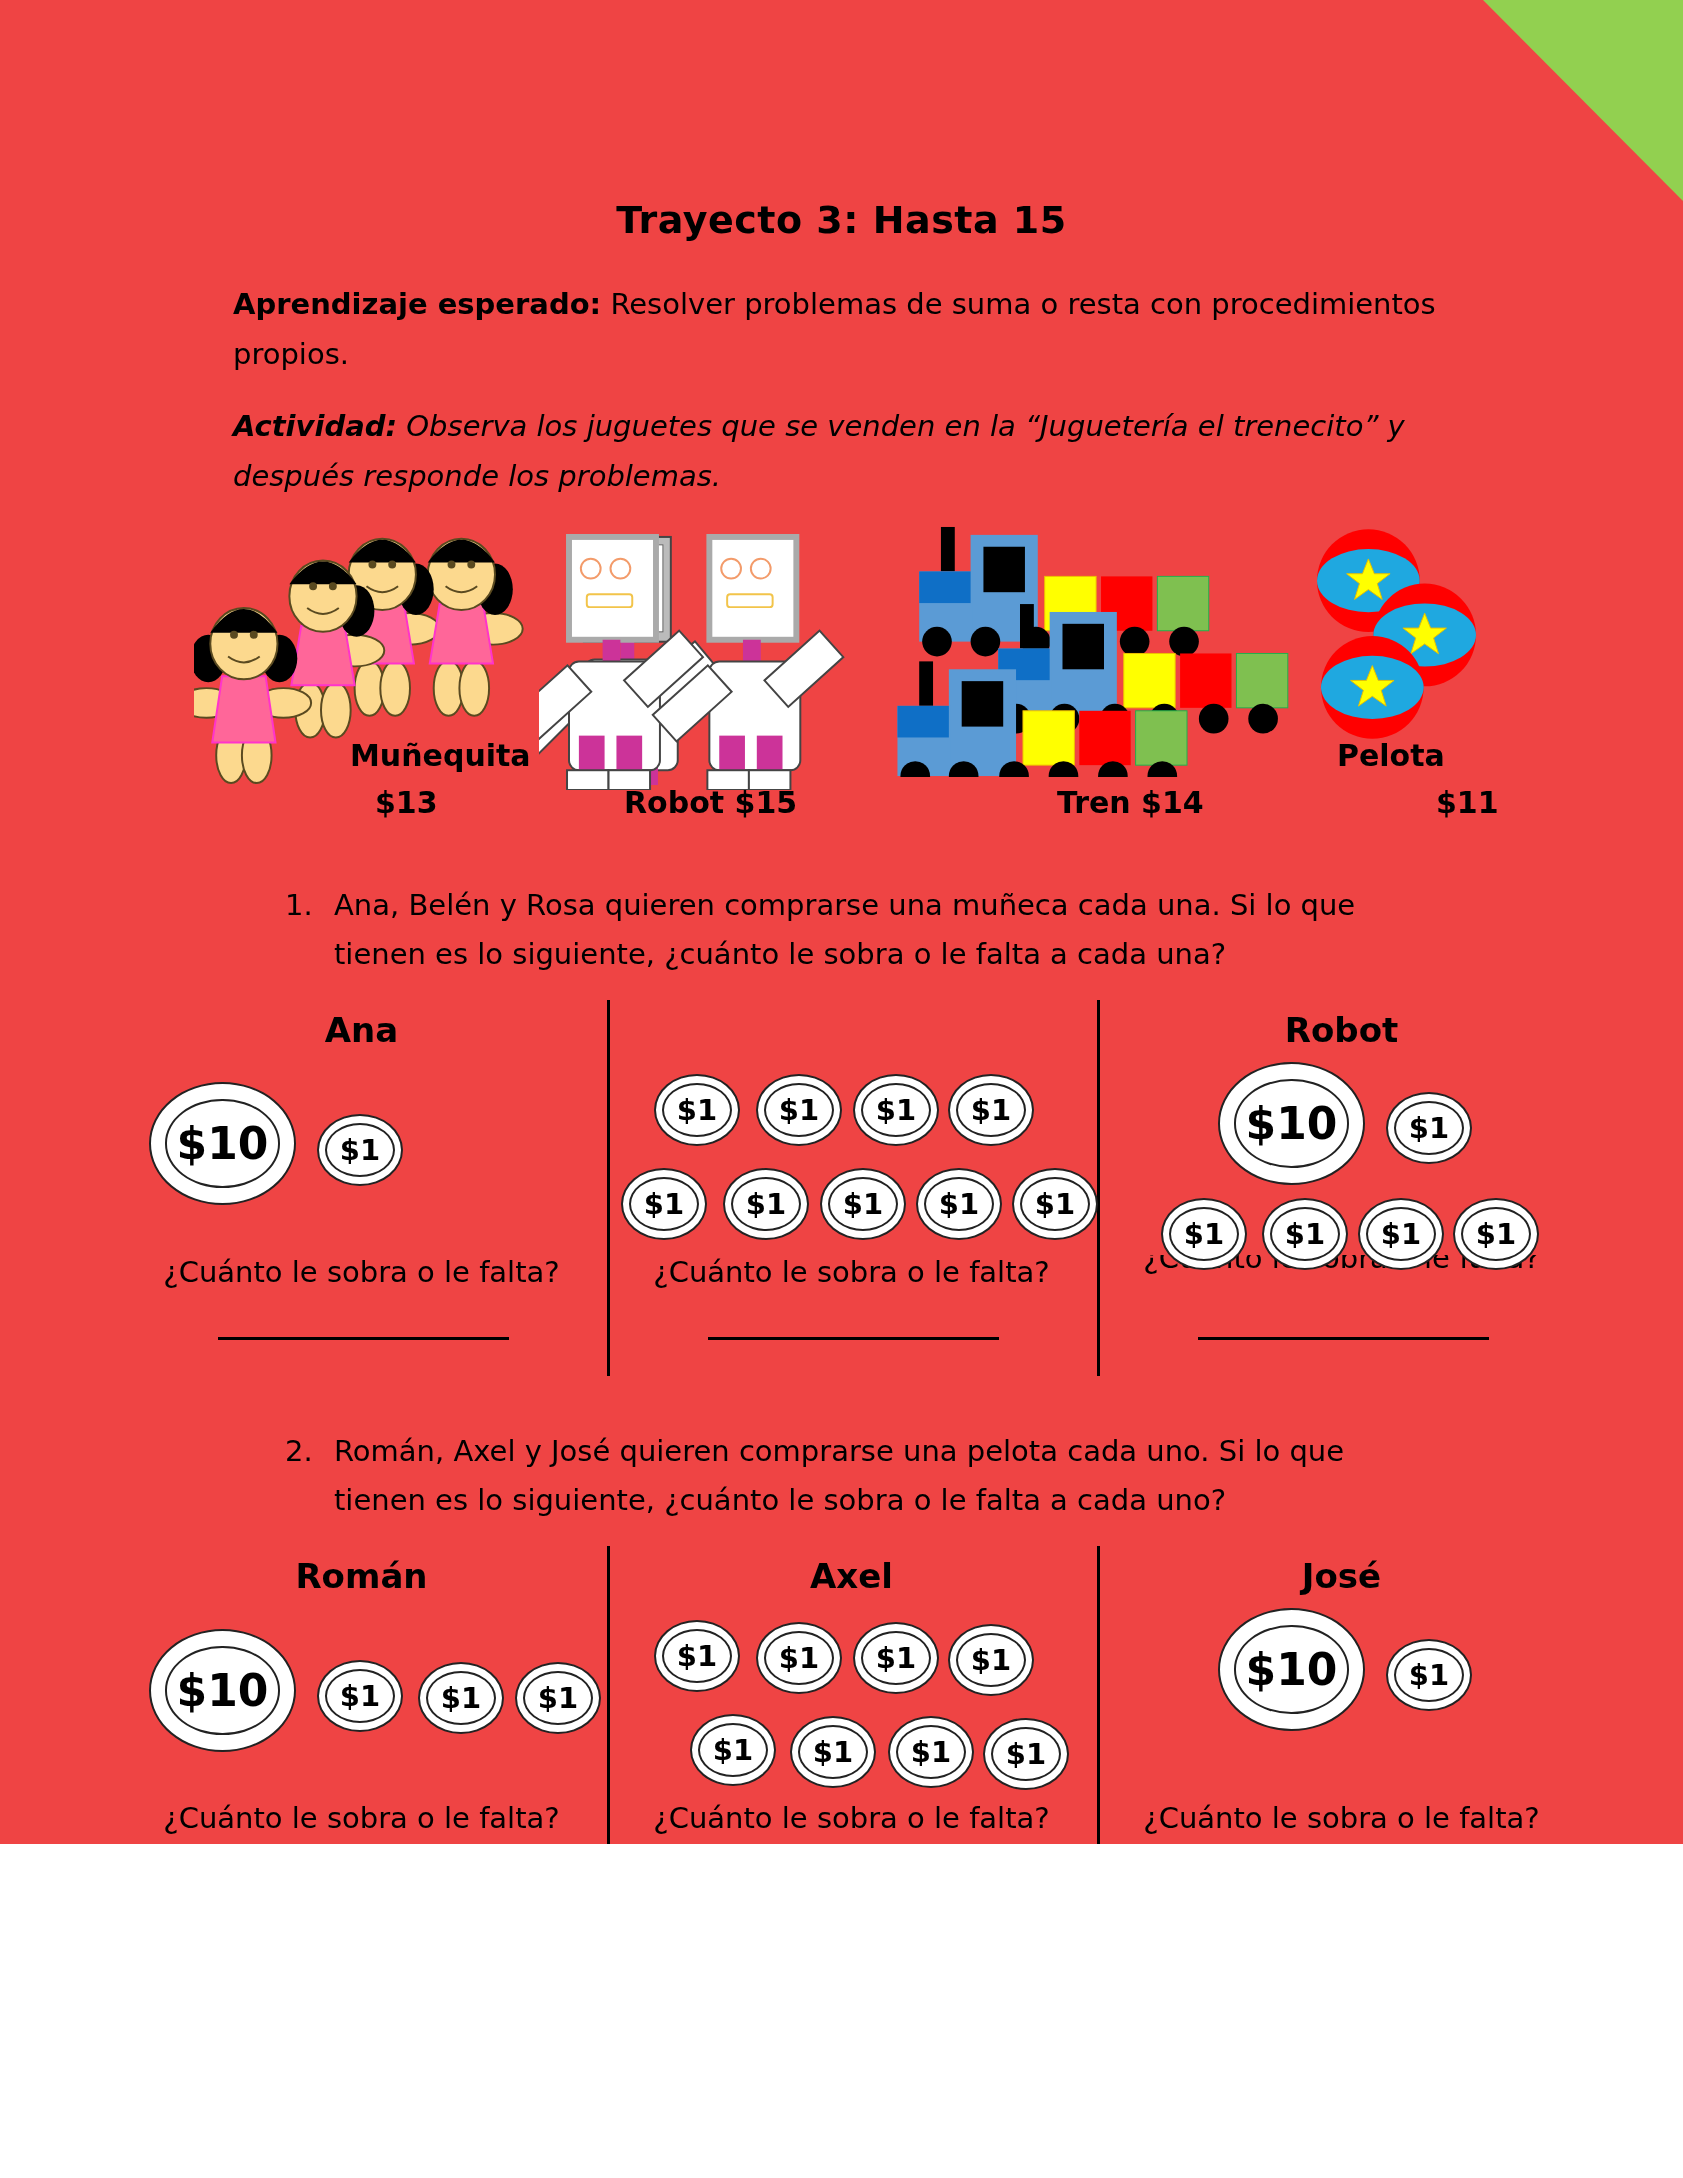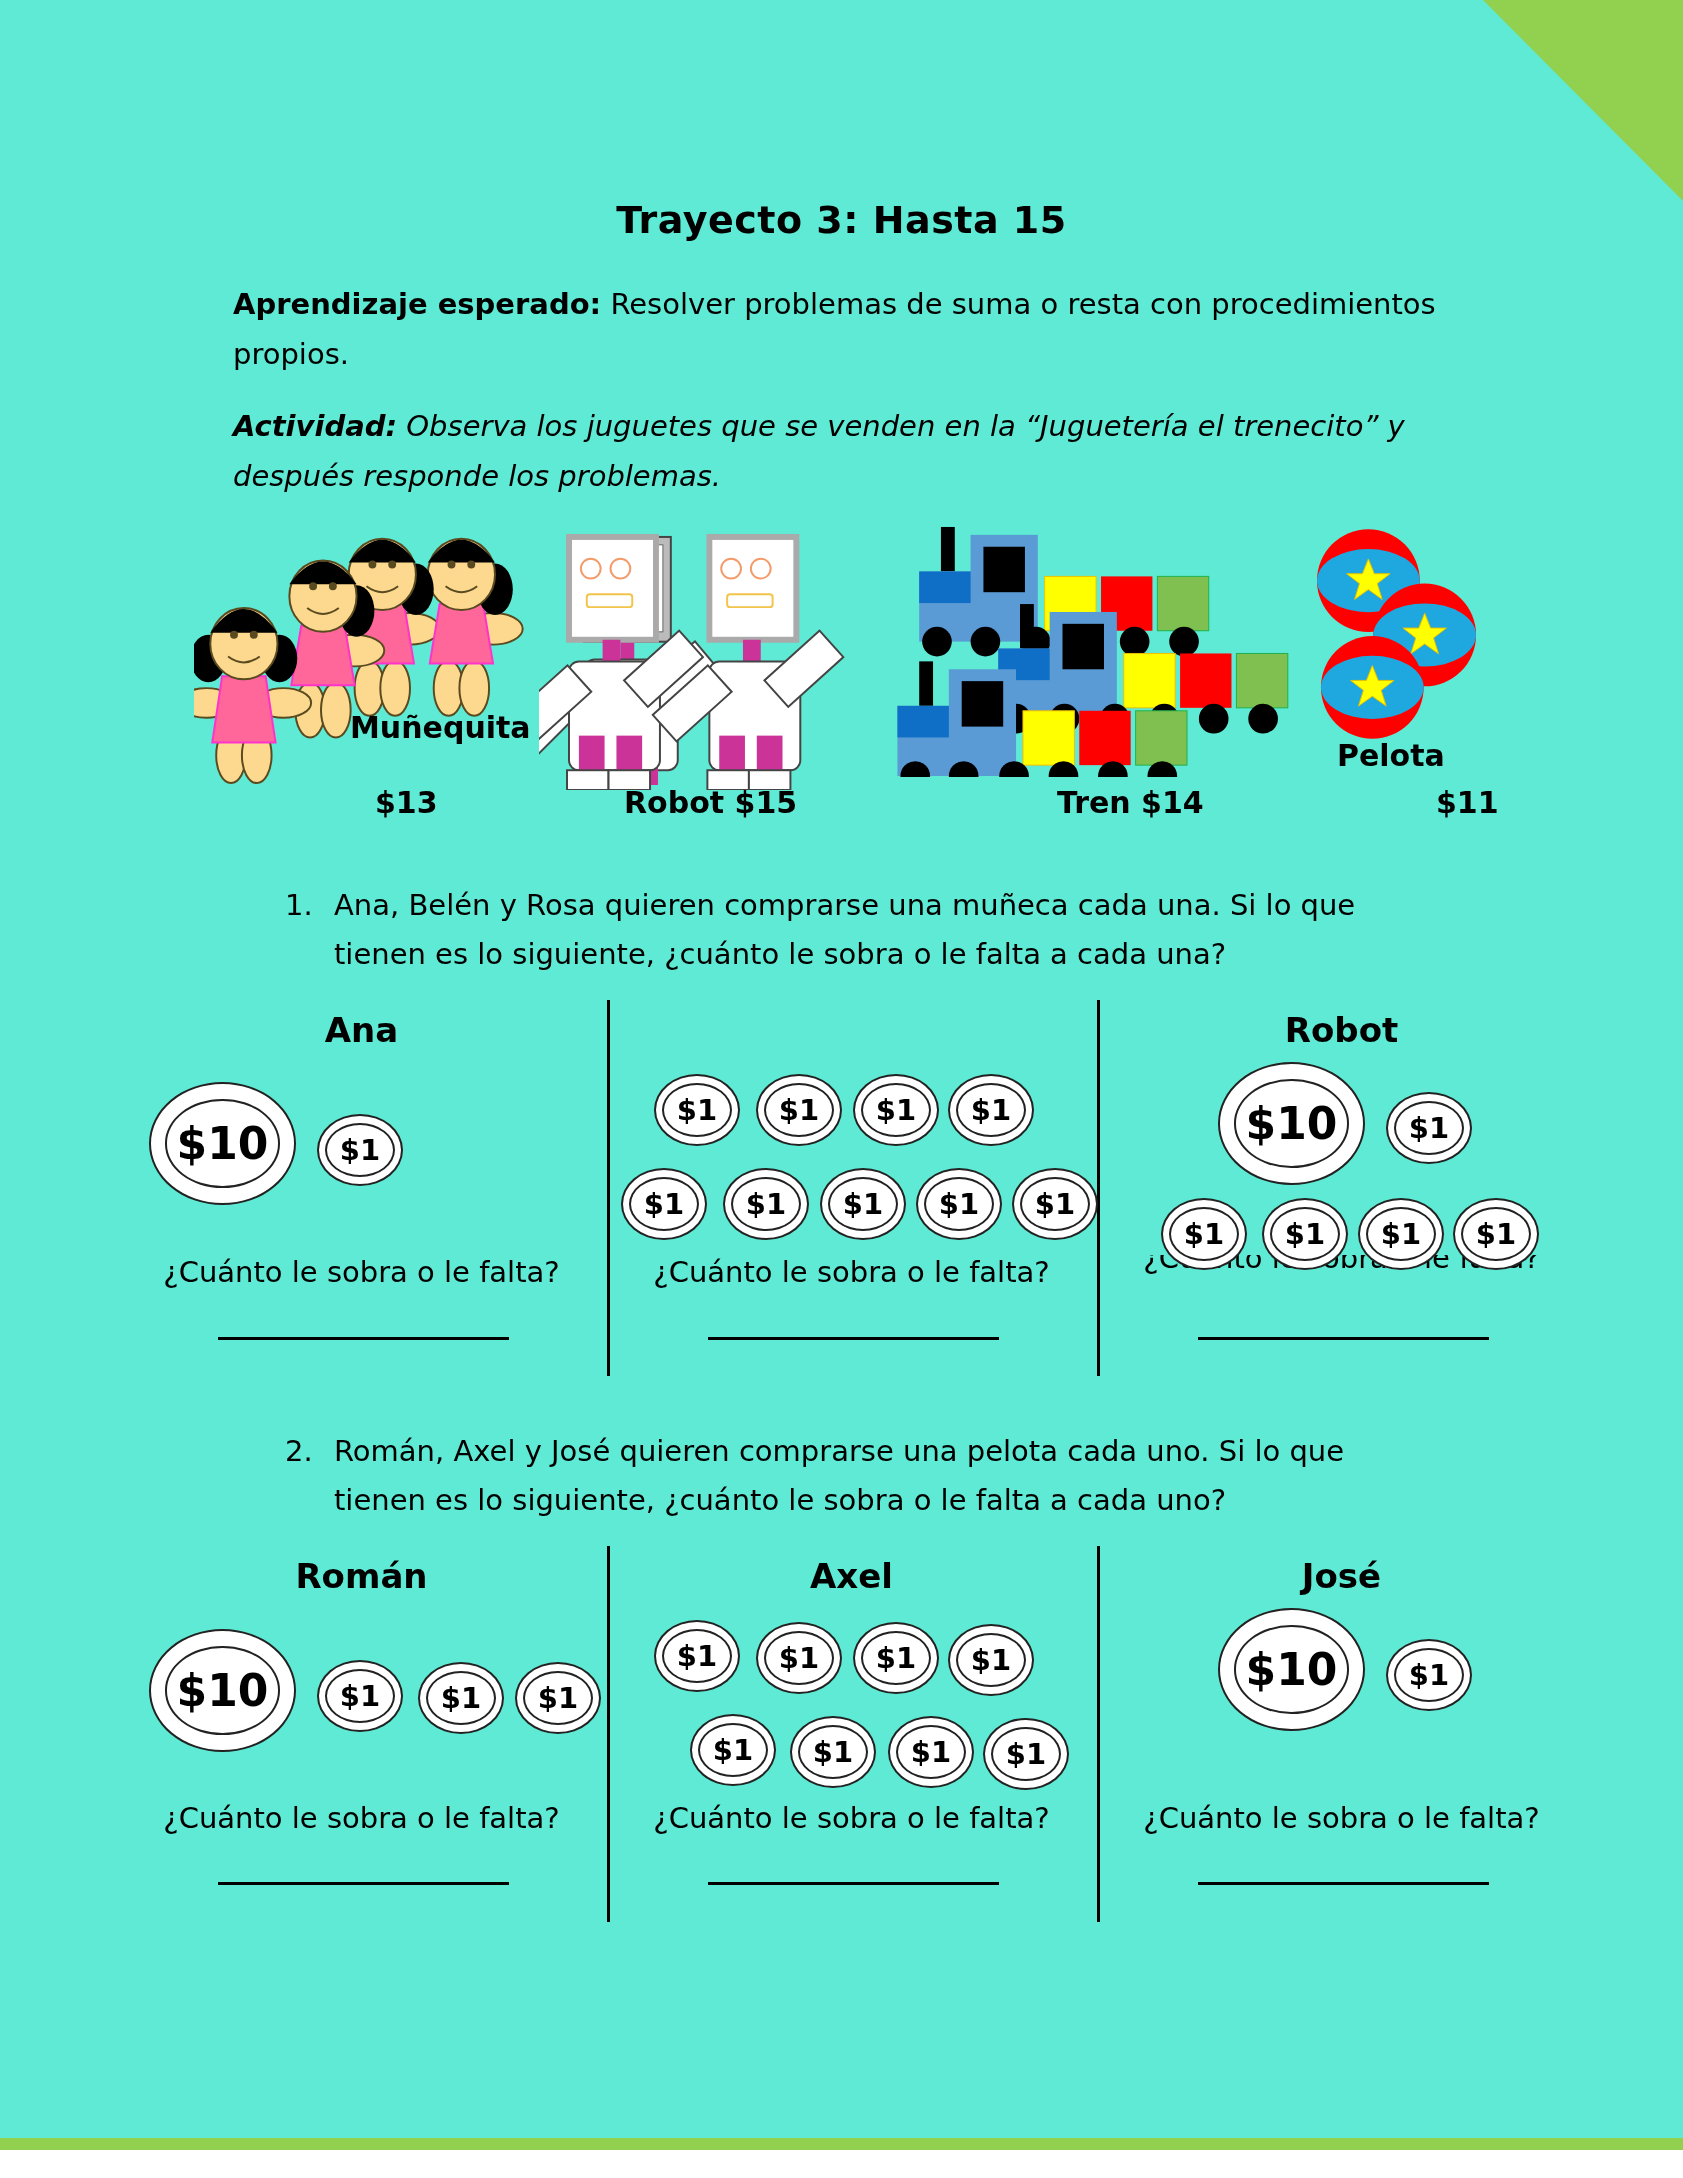--- a/index.html
+++ b/index.html
@@ -1,18 +1,18 @@
 <!DOCTYPE html>
 <html><head>
 <meta charset="utf-8">
 <style>
   html, body { margin: 0; padding: 0; background: #ffffff; }
   #page {
-    position: relative; width: 1683px; height: 2150px; overflow: hidden;
-    background: #5eead4; color: #000;
+    position: relative; width: 1683px; height: 1844px; overflow: hidden;
+    background: #ef4444; color: #000;
     font-family: "DejaVu Sans", sans-serif;
   }
   .abs { position: absolute; }
   .corner-tri {
     position: absolute; right: 0; top: 0; width: 0; height: 0;
     border-top: 201px solid #92d050; border-left: 200px solid transparent;
   }
   .bottom-bar { position: absolute; left: 0; right: 0; top: 2138px; height: 40px; background: #92d050; }
   .title {
     position: absolute; left: 0; width: 1683px; top: 198px; text-align: center;
@@ -117,21 +117,21 @@
           <ellipse cx="66" cy="70" rx="18" ry="24" fill="#000" stroke="none"></ellipse>
           <ellipse cx="30" cy="55" rx="34" ry="36" fill="#fcd98e"></ellipse>
           <path d="M-4 44 Q30 -4 64 44 Z" fill="#000" stroke="none"></path>
           <circle cx="20" cy="46" r="3" fill="#5a4a20"></circle>
             <circle cx="40" cy="46" r="3" fill="#5a4a20"></circle>
           <path d="M14 68 Q30 80 46 68" fill="none"></path>
         </g>
       </g>
     </svg>
   </div>
-  <div class="toy-label" style="left:350px; top:710px;">Muñequita</div>
+  <div class="toy-label" style="left:350px; top:738px;">Muñequita</div>
   <div class="toy-label" style="left:375px; top:785px;">$13</div>
 
   <div class="abs" style="left:539px; top:533px;">
     <svg width="317" height="252" viewBox="0 0 320 255">
       <g id="robotA">
         <rect x="45" y="4" width="88" height="106" fill="#bbb" stroke="#444" stroke-width="2"></rect>
         <rect x="53" y="12" width="72" height="88" fill="#fff" stroke="#666" stroke-width="1"></rect>
         <circle cx="72" cy="36" r="10" fill="none" stroke="#f39b6a" stroke-width="2"></circle>
         <circle cx="103" cy="36" r="10" fill="none" stroke="#f39b6a" stroke-width="2"></circle>
         <rect x="66" y="60" width="46" height="14" rx="3" fill="none" stroke="#f2c44a" stroke-width="2"></rect>

